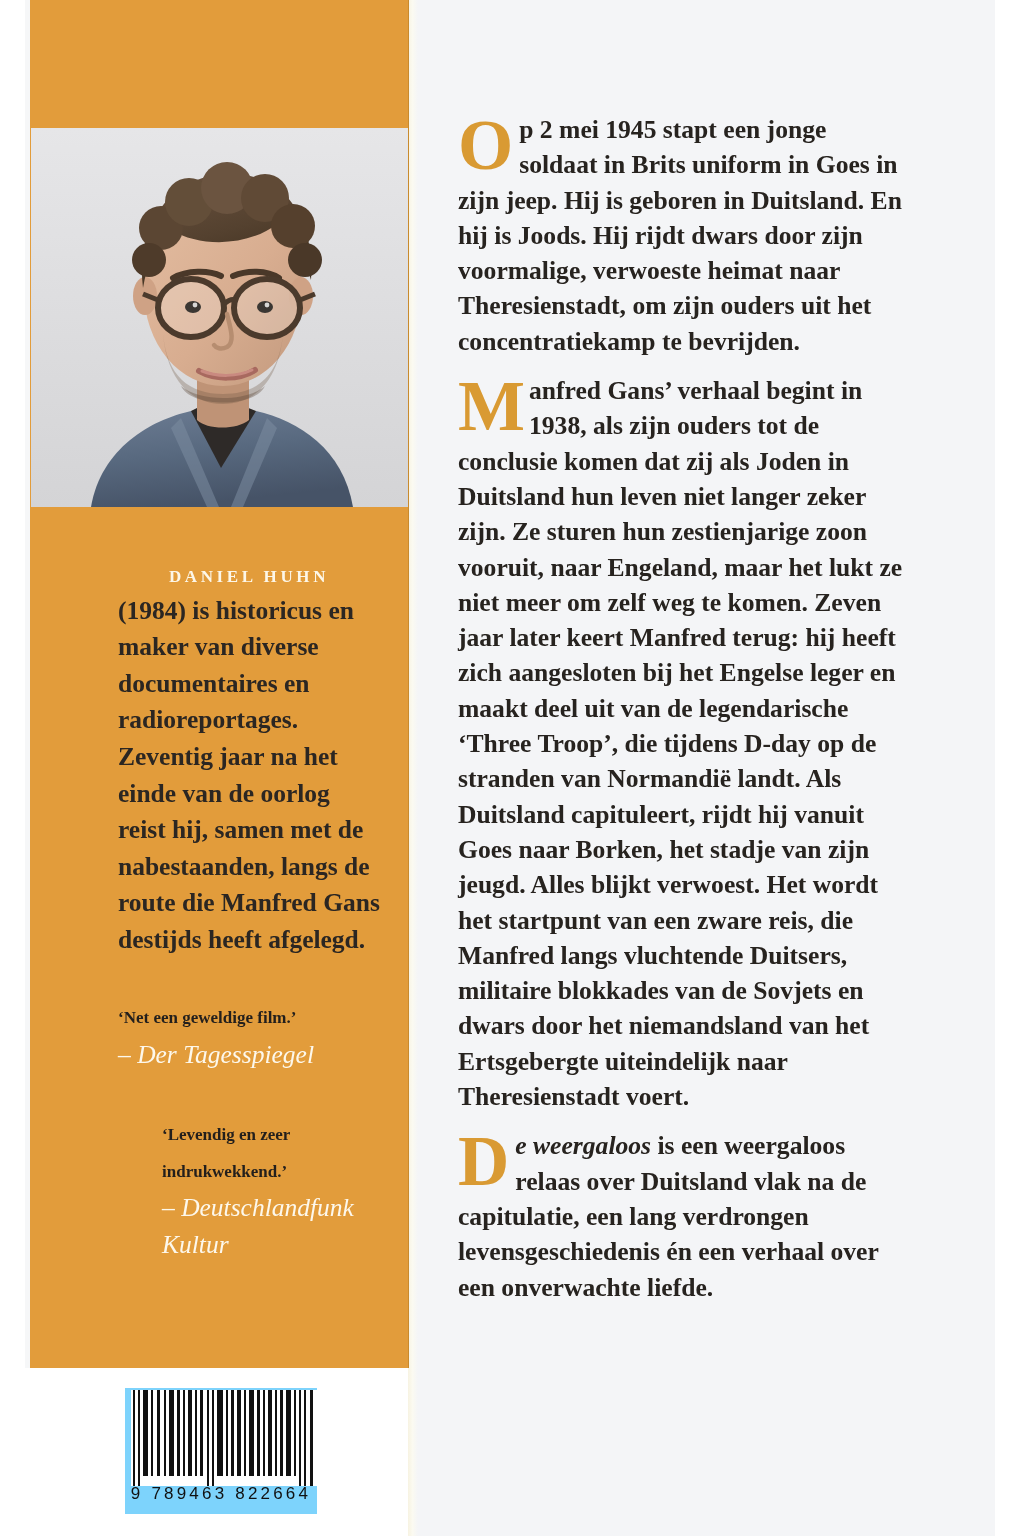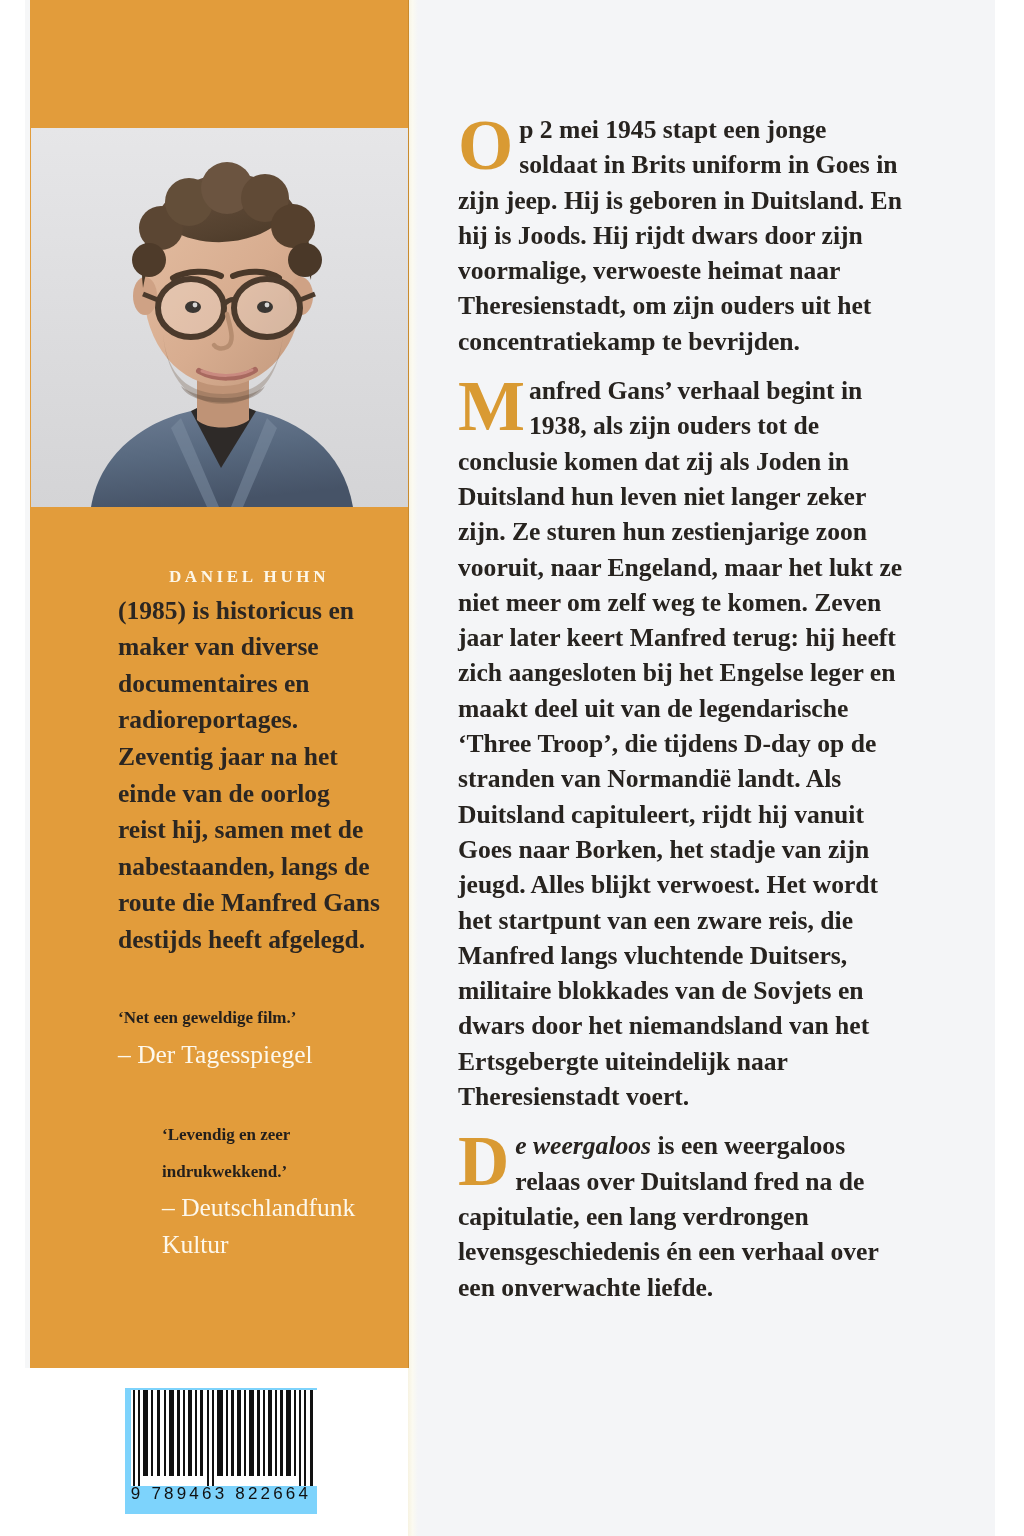--- a/index.html
+++ b/index.html
@@ -104,20 +104,21 @@
     line-height: 36.6px;
     color: #231f1c;
     font-weight: 700;
     margin: 0;
     font-family: "Liberation Serif", "DejaVu Serif", serif;
   }
   .blurb-source {
     font-size: 25.5px;
     line-height: 36.6px;
     color: #fdf8ec;
+    font-style: italic;
     margin: 0;
     font-family: "Liberation Serif", "DejaVu Serif", serif;
   }
 
   
   #barcode-area {
     position: absolute;
     left: 125px;
     top: 1388px;
     width: 192px;
@@ -242,21 +243,21 @@
     <path d="M168 243 C184 252 208 252 224 242" stroke="#a8695f" stroke-width="6" fill="none" stroke-linecap="round"></path>
     <path d="M171 243 C186 249 206 249 221 242" stroke="#c98a80" stroke-width="3" fill="none" stroke-linecap="round"></path>
 
     <path d="M132 206 C136 252 160 276 192 276 C224 276 248 252 252 206 C248 248 226 266 192 266 C158 266 136 248 132 206 Z" fill="#6d5742" opacity="0.30"></path>
     <path d="M150 258 C168 274 216 274 234 258 C224 280 160 280 150 258 Z" fill="#584636" opacity="0.35"></path>
   </svg>
 </div>
 
 <div id="bio-block">
   <div id="author-name">DANIEL HUHN</div>
-  <p class="bio-text">(1985) is historicus en maker van diver­se documentaires en radioreportages. Zeventig jaar na het einde van de oorlog reist hij, samen met de nabestaanden, langs de route die Manfred Gans des­tijds heeft afgelegd.</p>
+  <p class="bio-text">(1984) is historicus en maker van diver­se documentaires en radioreportages. Zeventig jaar na het einde van de oorlog reist hij, samen met de nabestaanden, langs de route die Manfred Gans des­tijds heeft afgelegd.</p>
 </div>
 
 <div id="blurbs">
   <div class="blurb">
     <p class="blurb-quote">‘Net een geweldige film.’</p>
     <p class="blurb-source">– Der Tagesspiegel</p>
   </div>
   <div class="blurb">
     <p class="blurb-quote">‘Levendig en zeer indrukwekkend.’</p>
     <p class="blurb-source">– Deutschlandfunk Kultur</p>
@@ -303,15 +304,15 @@
 </div>
 
 <div id="blurb-copy">
   <p class="body-para">
     <span class="dropcap">O</span><span>p 2 mei 1945 stapt een jonge soldaat in Brits uniform in Goes in zijn jeep. Hij is geboren in Duits­land. En hij is Joods. Hij rijdt dwars door zijn voormalige, verwoeste heimat naar Theresienstadt, om zijn ouders uit het concentratiekamp te bevrijden.</span>
   </p>
   <p class="body-para">
     <span class="dropcap dropcap-wide">M</span><span>anfred Gans’ verhaal begint in 1938, als zijn ouders tot de conclusie komen dat zij als Joden in Duitsland hun leven niet langer ze­ker zijn. Ze sturen hun zestienjarige zoon vooruit, naar Engeland, maar het lukt ze niet meer om zelf weg te komen. Zeven jaar later keert Man­fred terug: hij heeft zich aangeslo­ten bij het Engelse leger en maakt deel uit van de legendarische ‘Three Troop’, die tijdens D-day op de stran­den van Normandië landt. Als Duits­land capituleert, rijdt hij vanuit Goes naar Borken, het stadje van zijn jeugd. Alles blijkt verwoest. Het wordt het startpunt van een zware reis, die Manfred langs vluchtende Duitsers, militaire blokkades van de Sovjets en dwars door het niemands­land van het Ertsgebergte uiteinde­lijk naar Theresienstadt voert.</span>
   </p>
   <p class="body-para">
-    <span class="dropcap">D</span><span class="title-italic">e weergaloos</span><span> is een weergaloos relaas over Duitsland fred na de capitulatie, een lang verdrongen levensgeschiedenis én een verhaal over een onverwachte liefde.</span>
+    <span class="dropcap">D</span><span class="title-italic">e weergaloos</span><span> is een weergaloos relaas over Duitsland vlak na de capitulatie, een lang verdrongen levensgeschiedenis én een verhaal over een onverwachte liefde.</span>
   </p>
 </div>
 
 </body></html>

